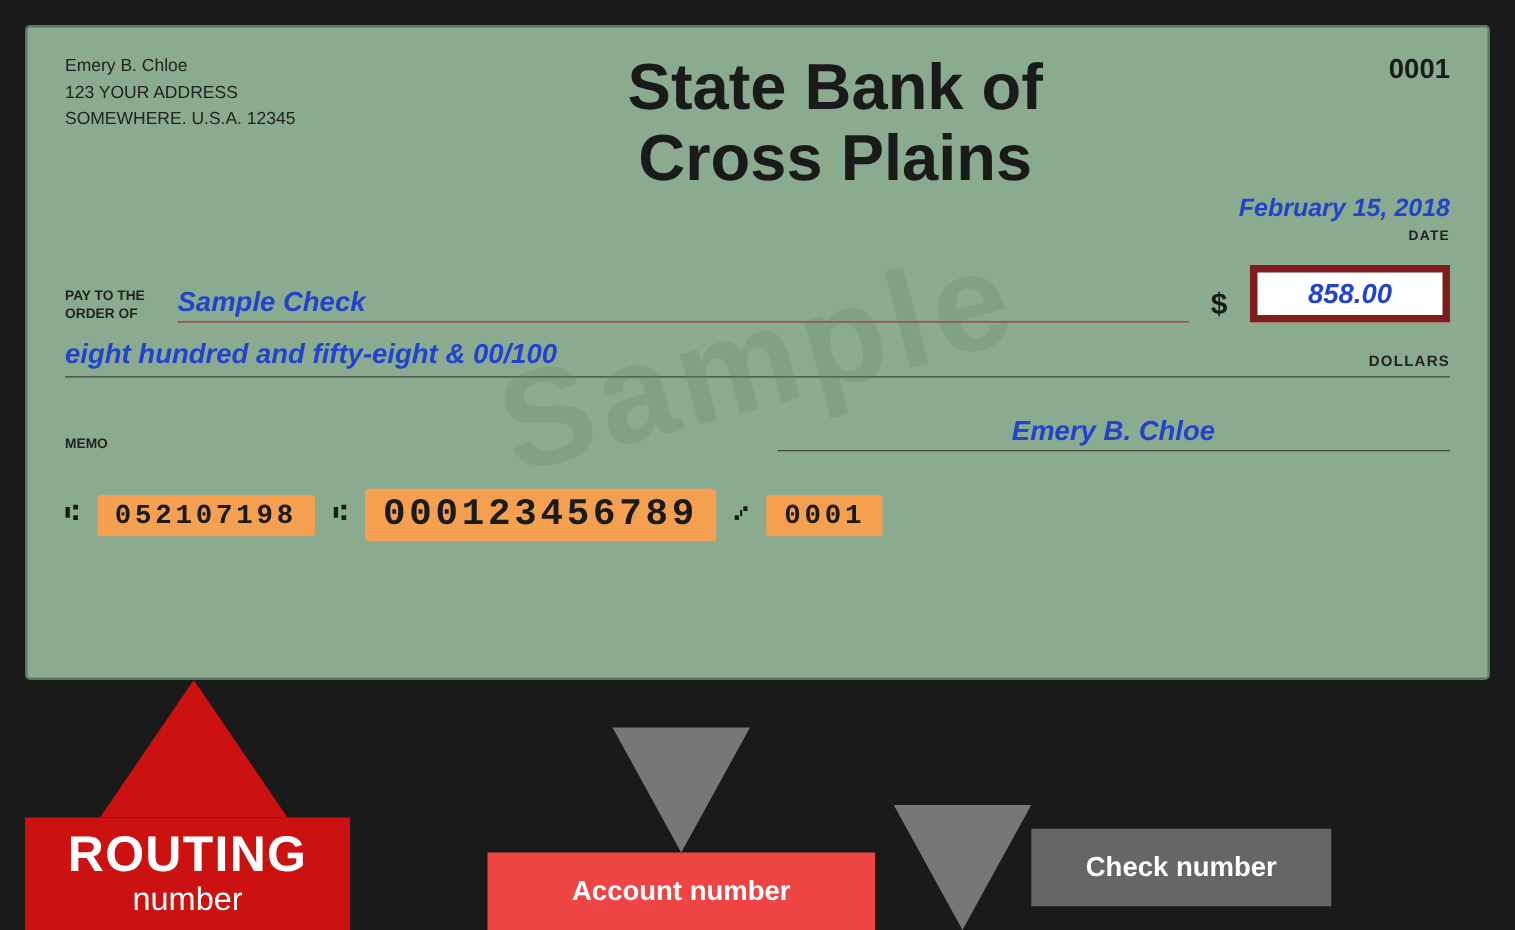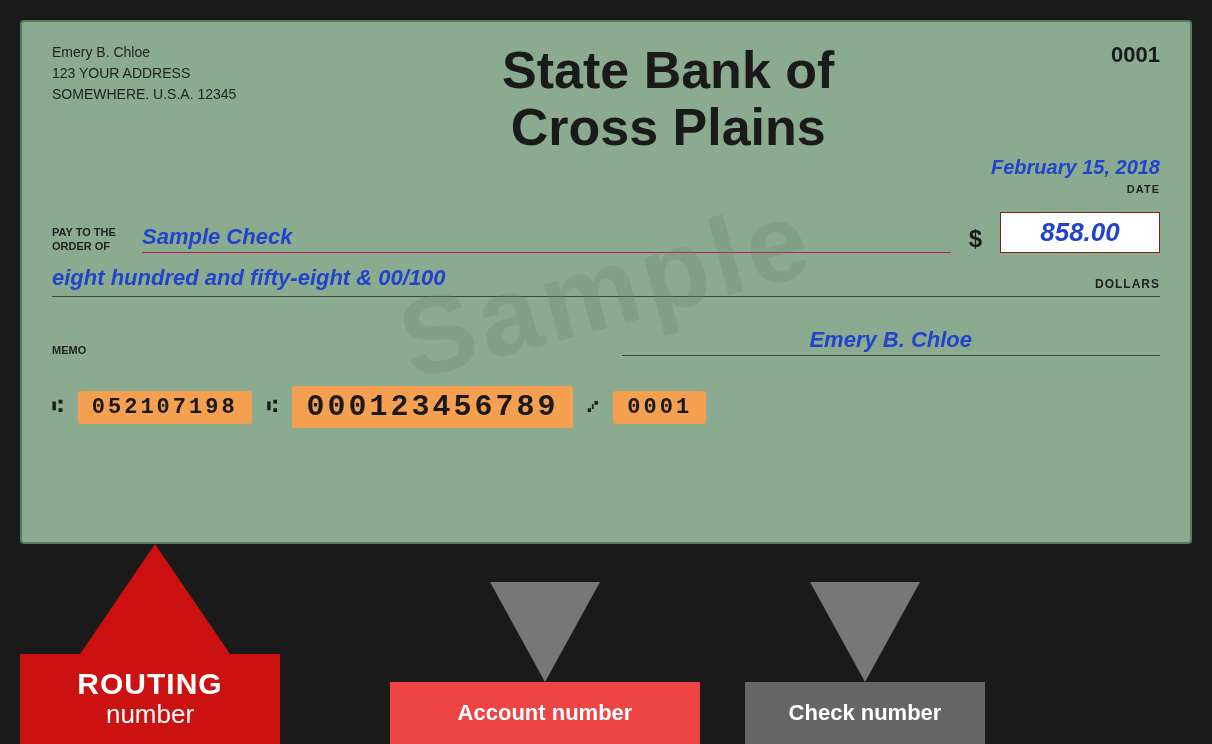--- a/index.html
+++ b/index.html
@@ -116,24 +116,24 @@
     }
 
     .dollar-sign {
       font-size: 24px;
       font-weight: bold;
       color: #1a1a1a;
       padding: 0 8px;
     }
 
     .amount-box {
-      border: 1px solid #7f1d1d;
+      border: 6px solid #7f1d1d;
       background: #fff;
       padding: 4px 12px;
-      font-size: 26px;
+      font-size: 22px;
       color: #2244cc;
       font-style: italic;
       font-weight: bold;
       min-width: 160px;
       text-align: center;
     }
 
     
     .written-amount-section {
       display: flex;
@@ -337,32 +337,32 @@
   </div>
 
 </div>
 
 <div class="bottom-section">
 
   <div style="position:absolute; bottom:0; left:20px; display:flex; flex-direction:column; align-items:center;">
 
     <div style="width:0; height:0; border-left:75px solid transparent; border-right:75px solid transparent; border-bottom:110px solid #cc1111; position:relative; left:5px;"></div>
     <div style="background:#cc1111; width:260px; height:90px; display:flex; flex-direction:column; align-items:center; justify-content:center;">
-      <span style="font-size:30px; font-weight:bold; color:#fff; letter-spacing:1px; line-height:1;">ROUTING</span>
+      <span style="font-size:40px; font-weight:bold; color:#fff; letter-spacing:1px; line-height:1;">ROUTING</span>
       <span style="font-size:26px; color:#fff; font-weight:normal;">number</span>
     </div>
   </div>
 
   <div style="position:absolute; bottom:0; left:390px; display:flex; flex-direction:column; align-items:center;">
     <div style="width:0; height:0; border-left:55px solid transparent; border-right:55px solid transparent; border-top:100px solid #777;"></div>
     <div style="background:#ef4444; padding:18px 30px; min-width:310px; text-align:center;">
       <span style="font-size:22px; font-weight:bold; color:#fff;">Account number</span>
     </div>
   </div>
 
-  <div style="position:absolute; bottom:0; left:745px; display:flex; flex-direction:column; align-items:center;">
+  <div style="position:absolute; bottom:0; left:715px; display:flex; flex-direction:row; align-items:center;">
     <div style="width:0; height:0; border-left:55px solid transparent; border-right:55px solid transparent; border-top:100px solid #777;"></div>
     <div style="background:#666; padding:18px 30px; min-width:240px; text-align:center;">
       <span style="font-size:22px; font-weight:bold; color:#fff;">Check number</span>
     </div>
   </div>
 
 </div>
 
 </body></html>

